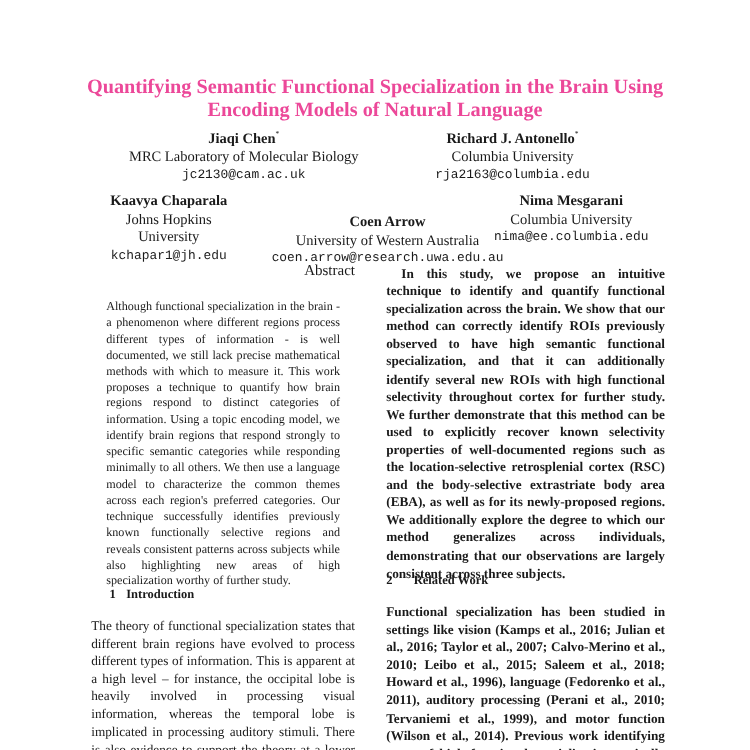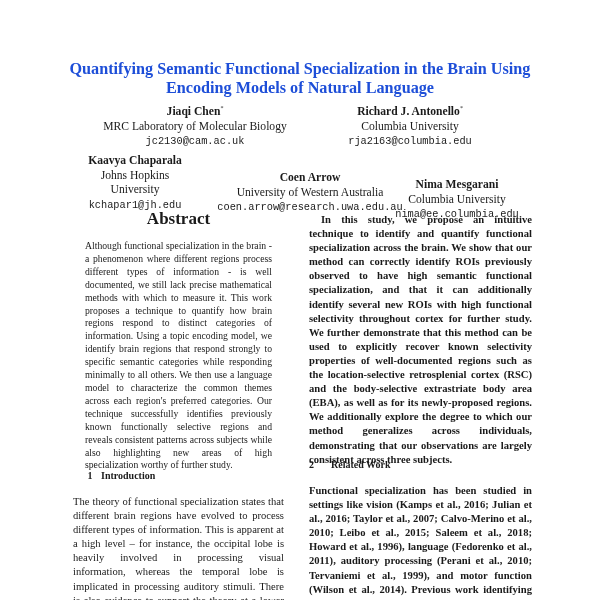--- a/index.html
+++ b/index.html
@@ -1,31 +1,31 @@
 <!DOCTYPE html>
 <html><head>
 <meta charset="utf-8">
 <style>
   html, body { margin: 0; padding: 0; background: #ffffff; }
   body { width: 600px; height: 600px; overflow: hidden; position: relative; font-family: "Liberation Serif", "DejaVu Serif", serif; color: #1a1a1a; }
   .page { position: absolute; left: 0; top: 0; width: 600px; height: 600px; }
-  .title { position: absolute; left: 60px; top: 60px; width: 480px; text-align: center; font-weight: bold; font-size: 16.2px; line-height: 18.5px; color: #1d4ed8; }
+  .title { position: absolute; left: 60px; top: 60px; width: 480px; text-align: center; font-weight: bold; font-size: 16.2px; line-height: 18.5px; color: #ec4899; }
   .author { position: absolute; text-align: center; font-size: 11.6px; line-height: 14.6px; }
   .author .name { font-weight: bold; }
   .author .name sup { font-size: 6px; font-weight: normal; vertical-align: 5px; }
   .author .email { font-family: "Liberation Mono", "DejaVu Sans Mono", monospace; font-size: 10.3px; }
   .a1 { left: 95px; top: 101px; width: 200px; }
   .a2 { left: 330px; top: 101px; width: 160px; }
   .a3 { left: 75px; top: 154px; width: 120px; }
   .a4 { left: 215px; top: 154px; width: 190px; margin-top: 17px; }
-  .a5 { left: 392px; top: 154px; width: 130px; margin-top: 24px; }
+  .a5 { left: 392px; top: 154px; width: 130px; }
   .col { position: absolute; font-size: 10.6px; line-height: 14.1px; text-align: justify; }
   .left { left: 73px; width: 211px; }
   .right { left: 309px; width: 223px; font-weight: bold; }
-  .abstract-head { position: absolute; left: 73px; top: 209px; width: 211px; text-align: center; font-weight: bold; font-size: 17px; }
+  .abstract-head { position: absolute; left: 73px; top: 209px; width: 211px; text-align: right; font-weight: normal; font-size: 12px; }
   .abstract-body { position: absolute; left: 85px; top: 240px; width: 187px; font-size: 9.7px; line-height: 12.9px; text-align: justify; }
   .section-head { position: absolute; font-weight: bold; font-size: 10px; }
   .section-head .num { display: inline-block; width: 22px; }
   .indent { text-indent: 12px; }
 </style>
 </head>
 <body>
 
 <div class="page">
 

